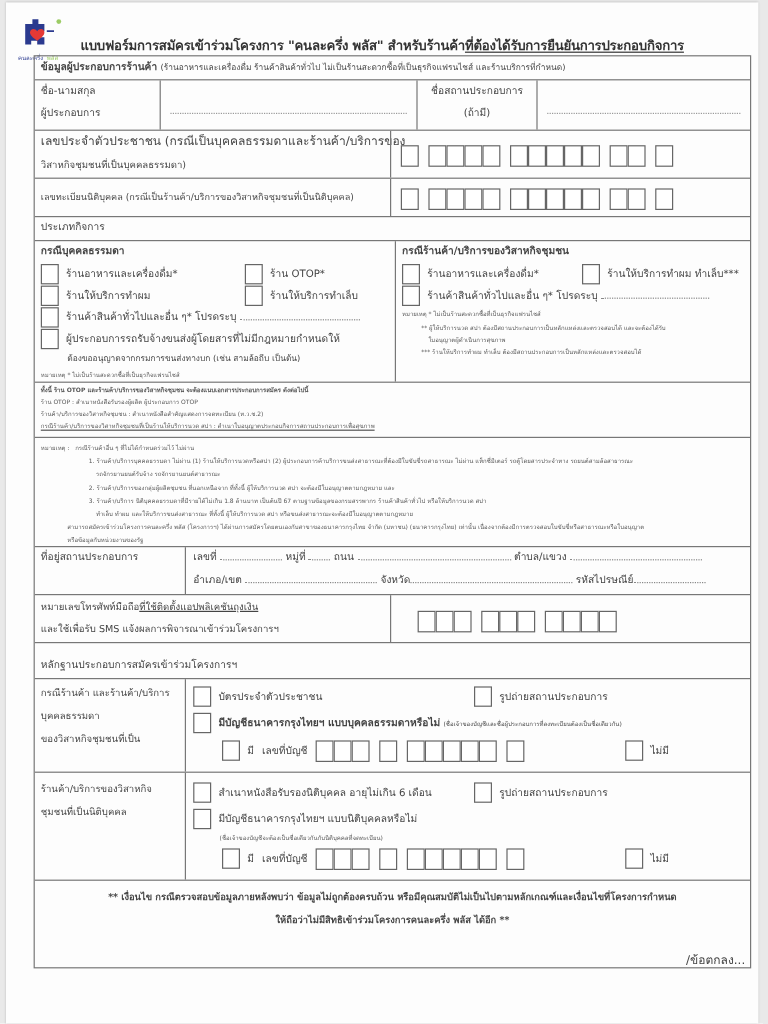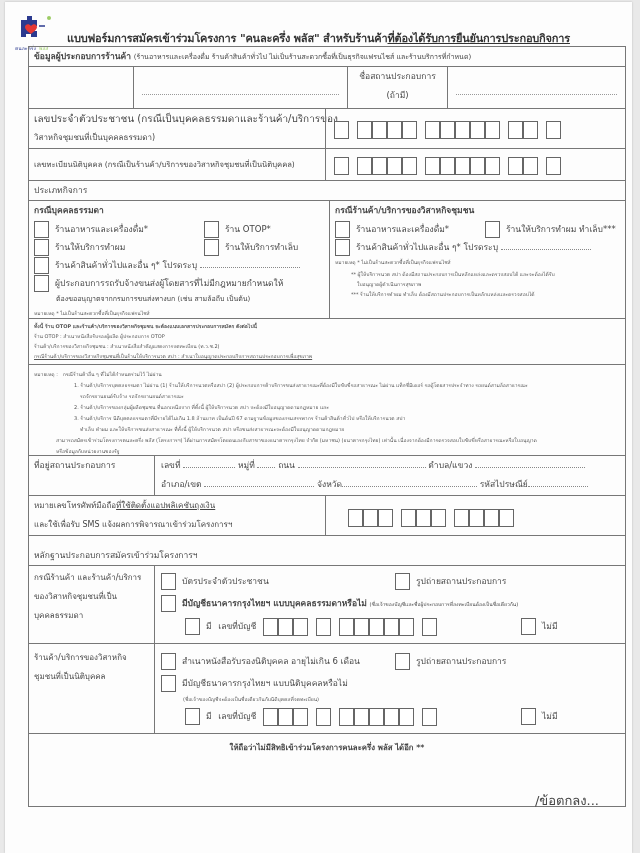--- a/index.html
+++ b/index.html
@@ -44,20 +44,24 @@
   <div class="form">
 
     <div class="row" style="height:20px;">
       <div class="abs t" style="left:5px;top:0;">
         <span class="b">ข้อมูลผู้ประกอบการร้านค้า</span>
         <span style="font-size:7px;">(ร้านอาหารและเครื่องดื่ม ร้านค้าสินค้าทั่วไป ไม่เป็นร้านสะดวกซื้อที่เป็นธุรกิจแฟรนไชส์ และร้านบริการที่กำหนด)</span>
       </div>
     </div>
 
     <div class="row" style="height:42px;">
+      <div class="cell" style="left:0;width:104px;padding-left:5px;">
+        <div class="t">ชื่อ-นามสกุล</div>
+        <div class="t">ผู้ประกอบการ</div>
+      </div>
       <div class="cell vline" style="left:104px;width:214px;">
         <div class="dline" style="left:8px;right:8px;top:26px;"></div>
       </div>
       <div class="cell vline" style="left:318px;width:100px;text-align:center;">
         <div class="t">ชื่อสถานประกอบการ</div>
         <div class="t">(ถ้ามี)</div>
       </div>
       <div class="cell vline" style="left:418px;right:0;">
         <div class="dline" style="left:8px;right:8px;top:26px;"></div>
       </div>
@@ -166,22 +170,22 @@
     </div>
 
 
     <div class="row" style="height:30px;">
       <div class="abs t" style="left:5px;top:10px;">หลักฐานประกอบการสมัครเข้าร่วมโครงการฯ</div>
     </div>
 
     <div class="row" style="height:78px;">
       <div class="cell" style="left:0;width:125px;padding-left:5px;padding-top:2px;">
         <div class="t" style="font-size:8px;">กรณีร้านค้า และร้านค้า/บริการ</div>
+        <div class="t" style="font-size:8px;">บุคคลธรรมดา</div>
         <div class="t" style="font-size:8px;">ของวิสาหกิจชุมชนที่เป็น</div>
-        <div class="t" style="font-size:8px;">บุคคลธรรมดา</div>
       </div>
       <div class="cell vline" style="left:125px;right:0;padding-left:6px;padding-top:4px;">
         <div class="t" style="line-height:22px;">
           <span class="cb"></span><span>บัตรประจำตัวประชาชน</span>
           <span class="abs" style="left:240px;"><span class="cb"></span><span>รูปถ่ายสถานประกอบการ</span></span>
         </div>
         <div class="t" style="line-height:22px;">
           <span class="cb"></span><span class="b">มีบัญชีธนาคารกรุงไทยฯ แบบบุคคลธรรมดาหรือไม่</span>
           <span style="font-size:5px;">(ชื่อเจ้าของบัญชีและชื่อผู้ประกอบการที่ลงทะเบียนต้องเป็นชื่อเดียวกัน)</span>
         </div>
@@ -211,17 +215,18 @@
         <div class="t" style="line-height:24px;padding-left:24px;position:relative;">
           <span class="cb"></span><span>มี</span>
           <span style="margin-left:4px;">เลขที่บัญชี</span>
           <span class="acct" style="margin-left: 4px;"><span class="box"></span><span class="box"></span><span class="box"></span><span class="gap"></span><span class="box"></span><span class="gap"></span><span class="box"></span><span class="box"></span><span class="box"></span><span class="box"></span><span class="box"></span><span class="gap"></span><span class="box"></span></span>
           <span class="abs" style="left:360px;"><span class="cb"></span><span>ไม่มี</span></span>
         </div>
       </div>
     </div>
 
     <div class="row" style="height:72px;text-align:center;padding-top:4px;">
+      <div class="t b" style="font-size:7.8px;">** เงื่อนไข กรณีตรวจสอบข้อมูลภายหลังพบว่า ข้อมูลไม่ถูกต้องครบถ้วน หรือมีคุณสมบัติไม่เป็นไปตามหลักเกณฑ์และเงื่อนไขที่โครงการกำหนด</div>
       <div class="t b" style="font-size:7.8px;">ให้ถือว่าไม่มีสิทธิเข้าร่วมโครงการคนละครึ่ง พลัส ได้อีก **</div>
-      <div class="abs t" style="right:26px;bottom:-4px;font-size:13px;">/ข้อตกลง...</div>
+      <div class="abs t" style="right:4px;bottom:-4px;font-size:10px;">/ข้อตกลง...</div>
     </div>
   </div>
 </div>
 
 </body></html>

